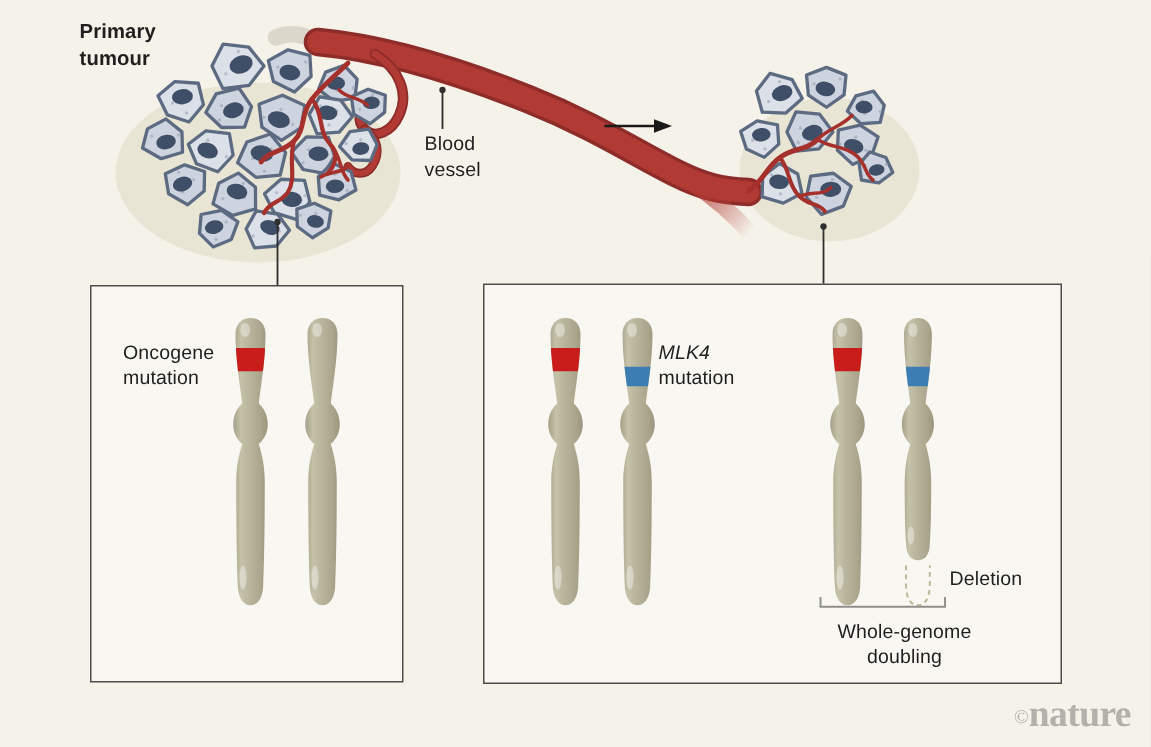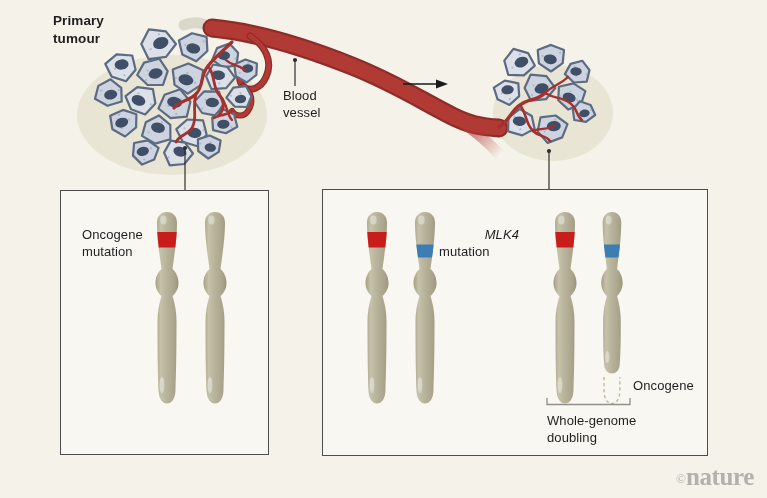--- a/index.html
+++ b/index.html
@@ -15,21 +15,21 @@
     z-index:1;
   }
   #panel-primary{left:60px;top:190px;width:209px;height:265px;}
   #panel-metastatic{left:322px;top:189px;width:386px;height:267px;}
   svg.art{position:absolute;left:0;top:0;z-index:2;pointer-events:none;}
   .lbl{
     position:absolute;z-index:3;color:var(--text,#1f1f1f);
     font-size:13px;line-height:16.5px;letter-spacing:0.1px;
   }
   .lbl.b{font-weight:bold;font-size:13.5px;line-height:18px;margin-left:25px;}
-  .gene{font-style:italic;text-align:right;}
+  .gene{font-style:italic;}
   .credit{
     position:absolute;z-index:3;left:676px;top:463px;
     color:var(--credit_gray,#b3b1ac);
     font-family:"Liberation Serif",serif;white-space:nowrap;
   }
   .credit .sym{font-size:13px;vertical-align:2px;}
   .credit .brand{font-size:25px;font-weight:bold;letter-spacing:-0.4px;}
 
   
   .shadowBlob{fill:var(--shadow,#e9e5d4);}
@@ -395,20 +395,20 @@
 
   <div class="lbl" style="left:283px;top:88px;width:54px;">Blood vessel</div>
 
   <div class="lbl" style="left:82px;top:227px;width:74px;">Oncogene mutation</div>
 
   <div class="lbl" style="left:439px;top:227px;width:80px;">
     <div class="gene">MLK4</div>
     <div>mutation</div>
   </div>
 
-  <div class="lbl" style="left:633px;top:378px;">Oncogene</div>
-
-  <div class="lbl" style="left:547px;top:413px;width:112px;">Whole-genome doubling</div>
+  <div class="lbl" style="left:633px;top:378px;">Deletion</div>
+
+  <div class="lbl" style="left:547px;top:413px;width:112px;text-align:center;">Whole-genome doubling</div>
 
   <div class="credit">
     <span class="sym">©</span><span class="brand">nature</span>
   </div>
 </div>
 
 </body></html>

